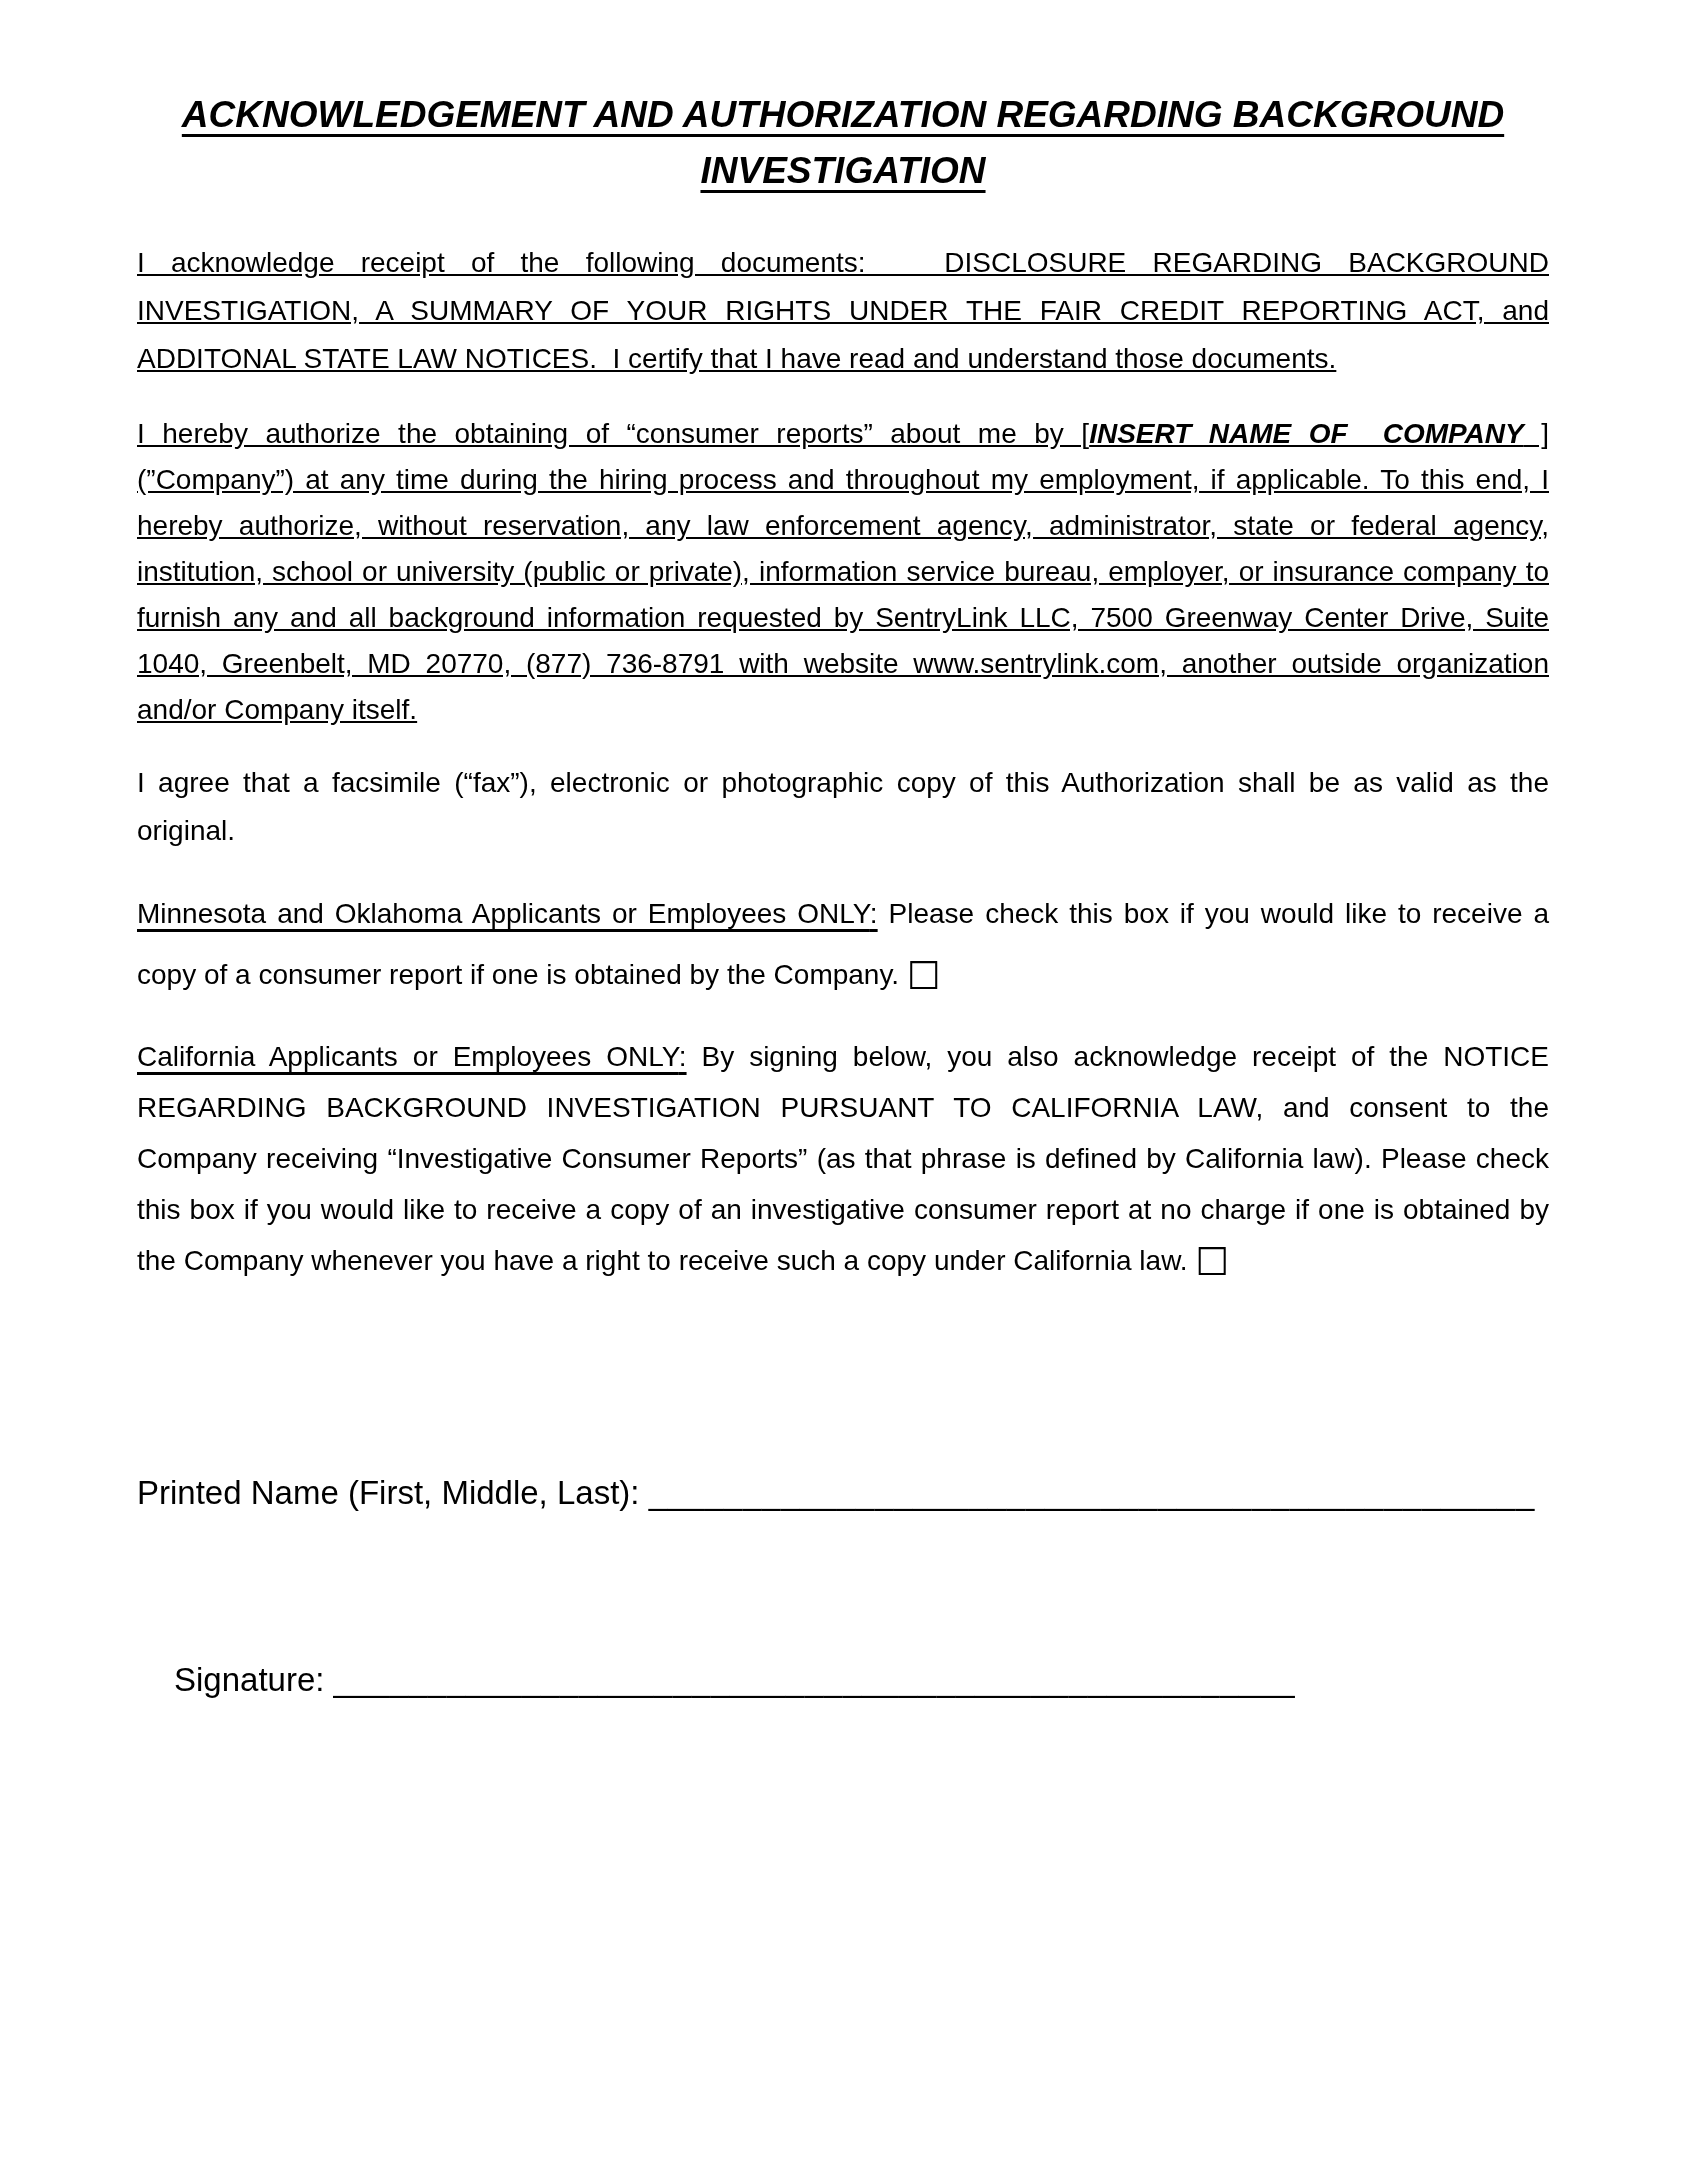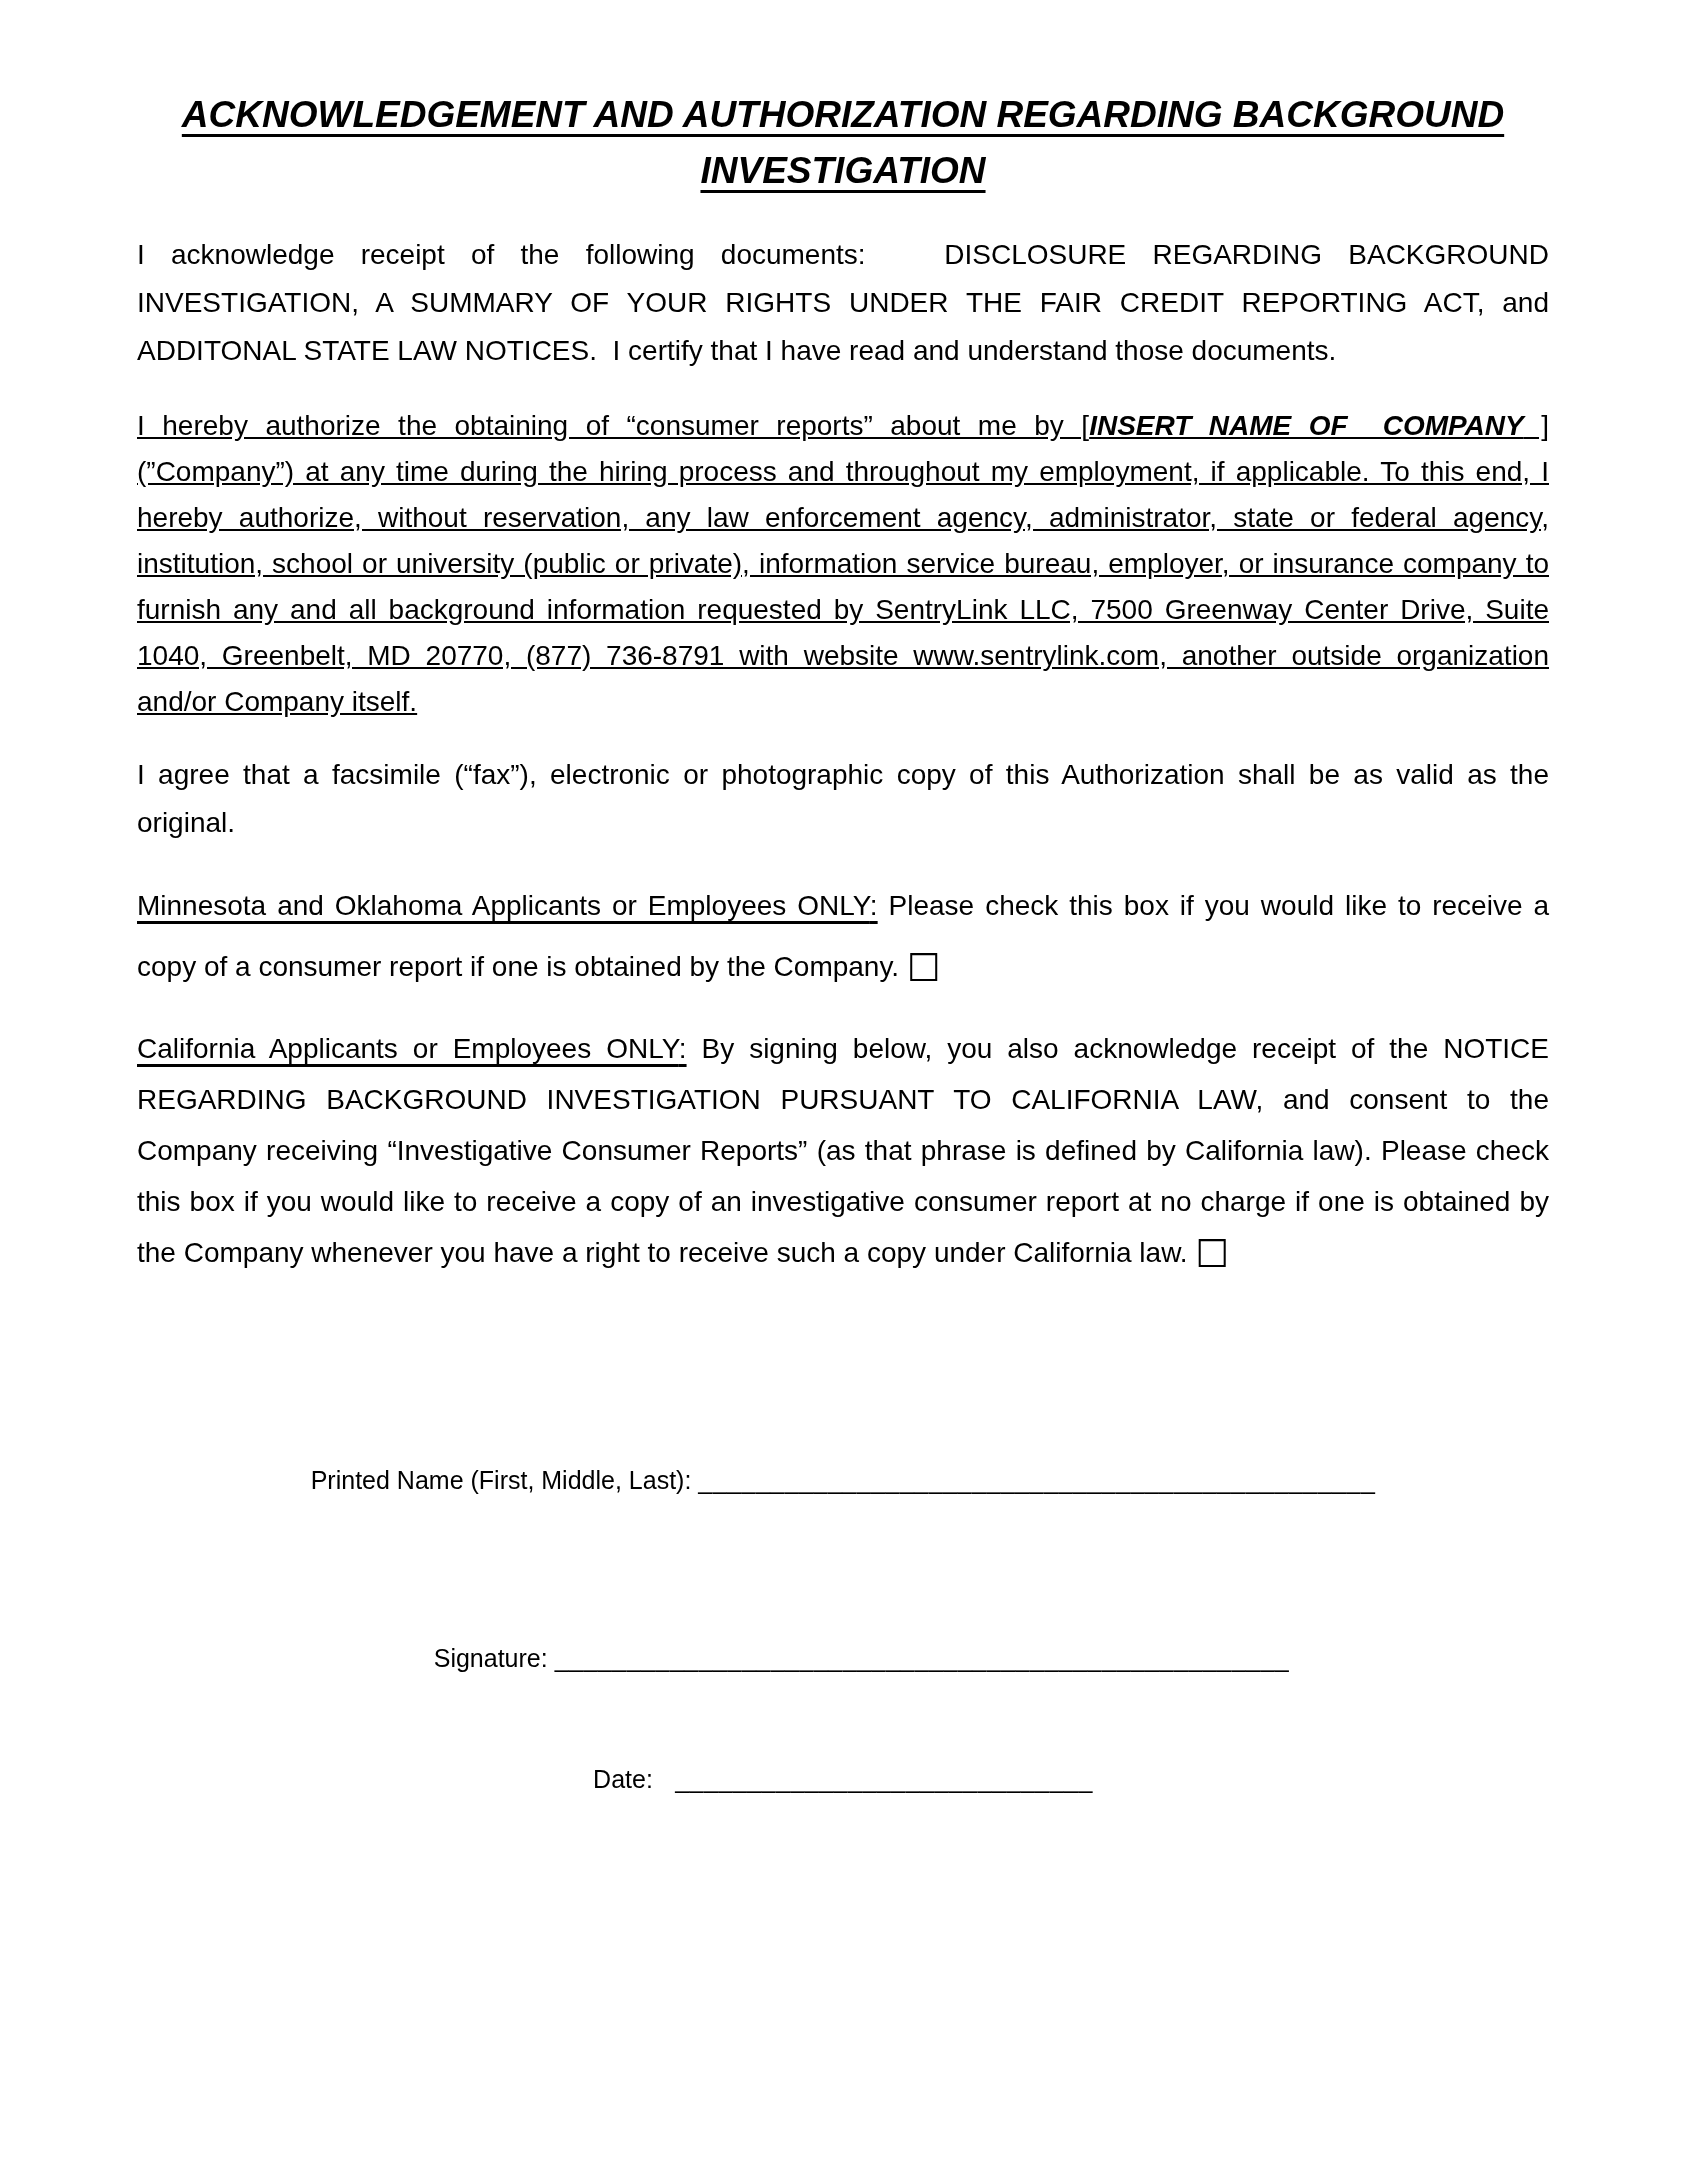--- a/index.html
+++ b/index.html
@@ -32,21 +32,21 @@
   .title-line {
     text-decoration: underline;
     text-decoration-thickness: 3px;
     text-underline-offset: 7px;
   }
   p {
     margin: 0;
     font-size: 28px;
     text-align: justify;
   }
-  .p-ack        { margin-top: 32px; line-height: 48px; }
+  .p-ack        { margin-top: 40px; line-height: 48px; text-decoration: underline; }
   .p-auth       { margin-top: 28px; line-height: 46px; text-decoration: underline; }
   .p-fax        { margin-top: 26px; line-height: 48px; }
   .p-minnesota  { margin-top: 28px; line-height: 61px; }
   .p-california { margin-top: 26px; line-height: 51px; }
   .run-bold-italic {
     font-weight: bold;
     font-style: italic;
   }
   .run-bold-underline {
     font-weight: normal;
@@ -59,22 +59,22 @@
     text-decoration-thickness: 2.5px;
     text-underline-offset: 6px;
   }
   .checkbox {
     font-family: "DejaVu Sans", sans-serif;
     font-size: 38px;
     line-height: 0;
     vertical-align: -5px;
   }
   .sig-row {
-    font-size: 25px;
-    text-align: center;
+    font-size: 33px;
+    text-align: left;
     white-space: nowrap;
   }
   .row-printed-name { margin-top: 188px; }
   .row-signature    { margin-top: 149px; margin-left: 37px; }
   .row-date         { margin-top: 92px; }
   .blank-line { letter-spacing: 0.5px; }
 </style>
 </head>
 <body>
 

